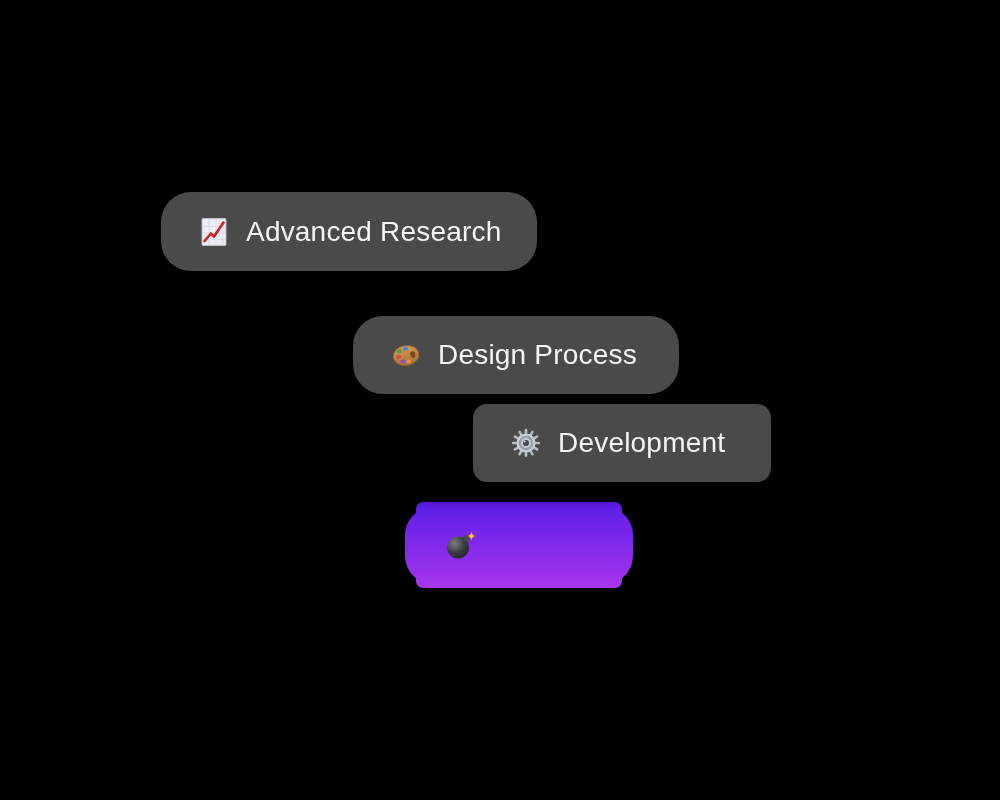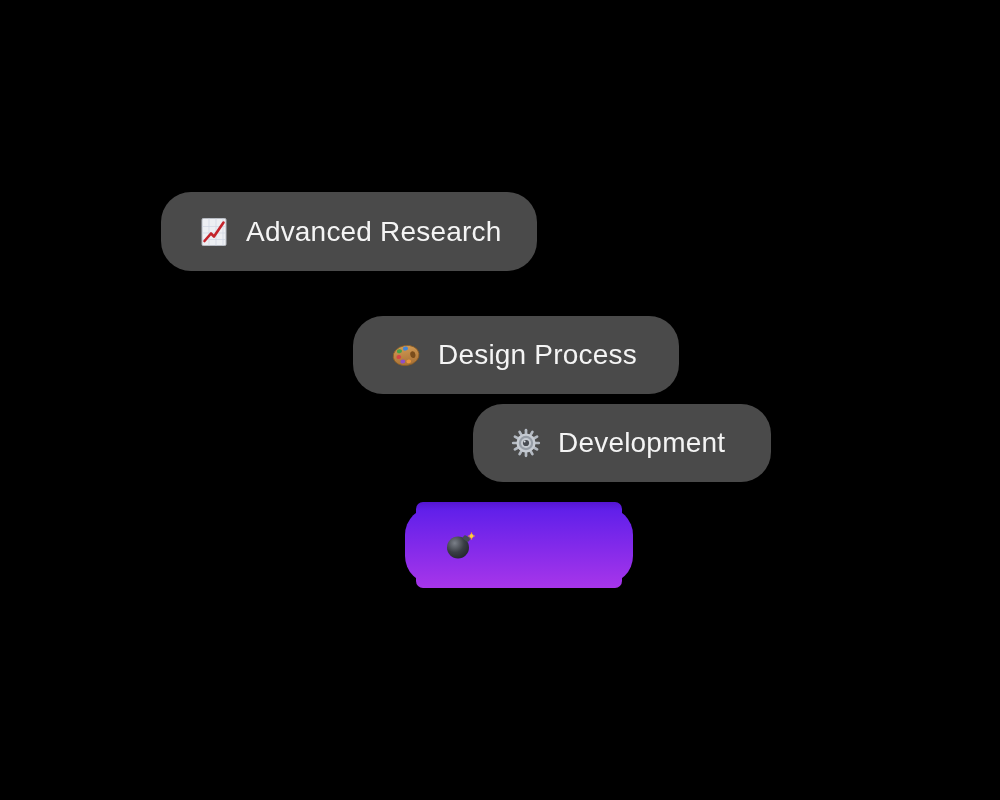--- a/index.html
+++ b/index.html
@@ -13,21 +13,21 @@
     background:var(--step-bg,#4a4a4a);
     border-radius:30px;
     padding-left:38px;gap:17px;box-sizing:border-box;
     color:var(--step-text,#f4f4f4);
     font-size:28px;font-weight:400;letter-spacing:0.2px;
     cursor:pointer;
   }
   .step .label{white-space:nowrap;}
   .step-1{left:161px;top:192px;width:376px;height:79px;}
   .step-2{left:329px;top:316px;width:326px;height:78px;margin-left:24px;}
-  .step-3{left:473px;top:404px;width:298px;height:78px;}
+  .step-3{left:473px;top:404px;width:298px;height:78px;border-radius:14px;}
   .step-4{
     left:405px;top:500px;width:228px;height:90px;
     background:transparent;border-radius:0;padding-left:40px;
     color:var(--sel-text,#ffffff);
   }
   .step-4 .shape{position:absolute;left:0;top:0;z-index:0;}
   .step-4 .icon,.step-4 .label{position:relative;z-index:1;}
   .icon{width:30px;height:30px;display:inline-flex;flex:0 0 auto;}
   .icon svg{width:30px;height:30px;display:block;}
 </style>

